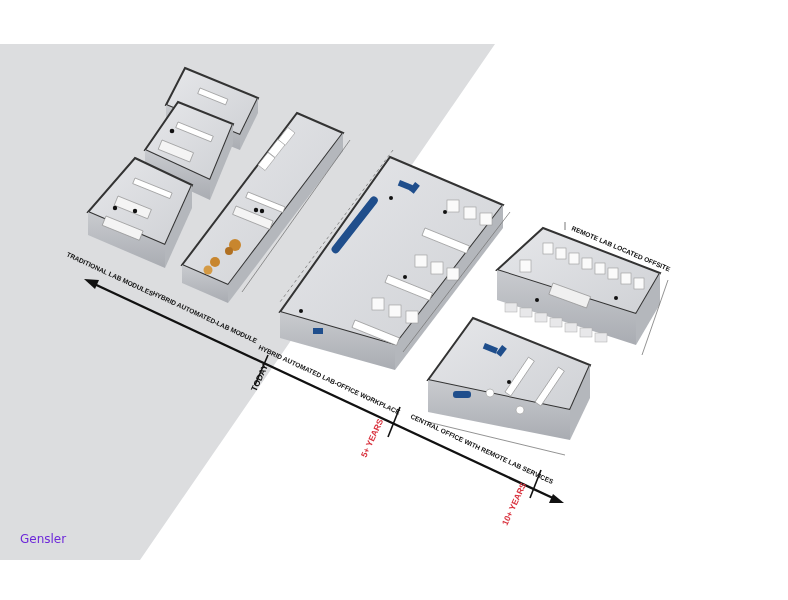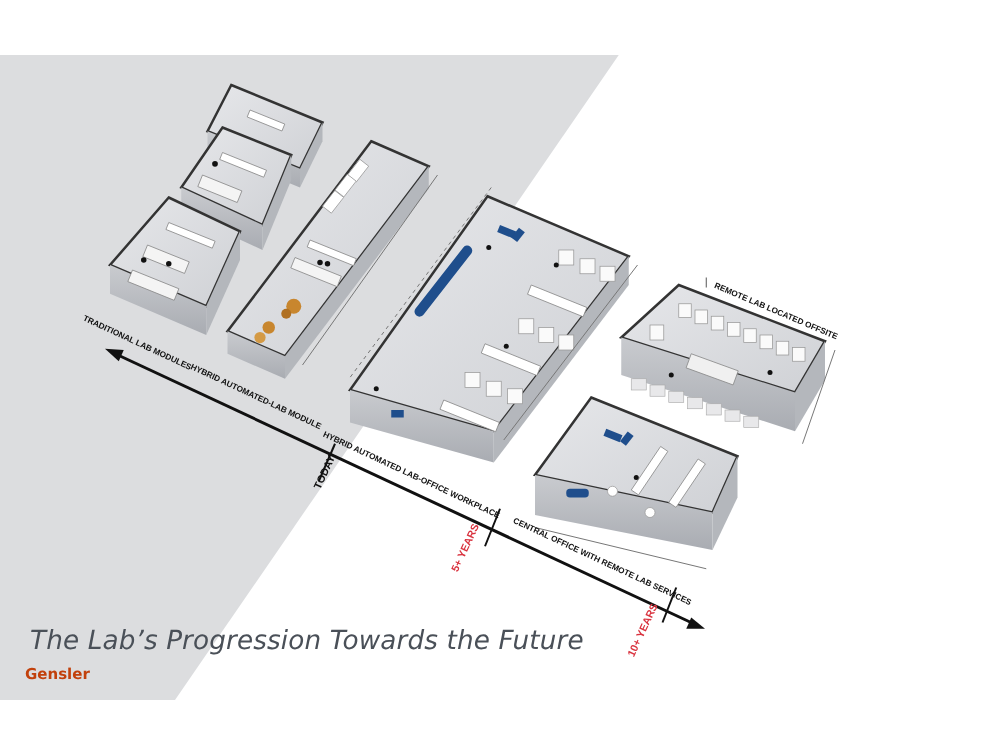--- a/index.html
+++ b/index.html
@@ -1,19 +1,19 @@
 <!DOCTYPE html>
 <html><head>
 <meta charset="utf-8">
 <style>
   html, body { margin:0; padding:0; background:#ffffff; }
   body { width:788px; height:600px; position:relative; overflow:hidden; font-family:"Liberation Sans", sans-serif; }
   #stage { position:absolute; left:0; top:0; width:788px; height:600px; }
   .title { position:absolute; left:24px; top:500px; font-family:"DejaVu Sans", sans-serif; font-style:italic; font-size:21px; color:#4a5058; letter-spacing:0.1px; white-space:nowrap; }
-  .brand { position:absolute; left:20px; top:532px; font-family:"DejaVu Sans", sans-serif; font-weight:bold; font-size:12px; color:#c2410c; }
+  .brand { position:absolute; left:20px; top:532px; font-family:"DejaVu Sans", sans-serif; font-weight:normal; font-size:12px; color:#6d28d9; }
   svg text { font-family:"Liberation Sans", sans-serif; font-weight:bold; }
 </style>
 </head>
 <body>
 
 <div id="stage">
 <svg width="788" height="600" viewBox="0 0 788 600" xmlns="http://www.w3.org/2000/svg">
   <defs>
     <linearGradient id="floorG" x1="0" y1="0" x2="1" y2="1">
       <stop offset="0" stop-color="#e6e7ea"></stop>
@@ -164,15 +164,14 @@
     <text x="366" y="458" font-size="8.5" fill="#d9333f" transform="rotate(-65 366 458)">5+ YEARS</text>
     <text x="507" y="526" font-size="8.5" fill="#d9333f" transform="rotate(-65 507 526)">10+ YEARS</text>
 
     <text x="66" y="256" font-size="6.6" fill="#111" transform="rotate(25 66 256)">TRADITIONAL LAB MODULES</text>
     <text x="152" y="295" font-size="6.6" fill="#111" transform="rotate(25 152 295)">HYBRID AUTOMATED-LAB MODULE</text>
     <text x="258" y="349" font-size="6.6" fill="#111" transform="rotate(25 258 349)">HYBRID AUTOMATED LAB-OFFICE WORKPLACE</text>
     <text x="410" y="418" font-size="6.6" fill="#111" transform="rotate(25 410 418)">CENTRAL OFFICE WITH REMOTE LAB SERVICES</text>
   </g>
 </svg>
 
-<div class="title">The Lab’s Progression Towards the Future</div>
 <div class="brand">Gensler</div>
 </div>
 
 </body></html>

